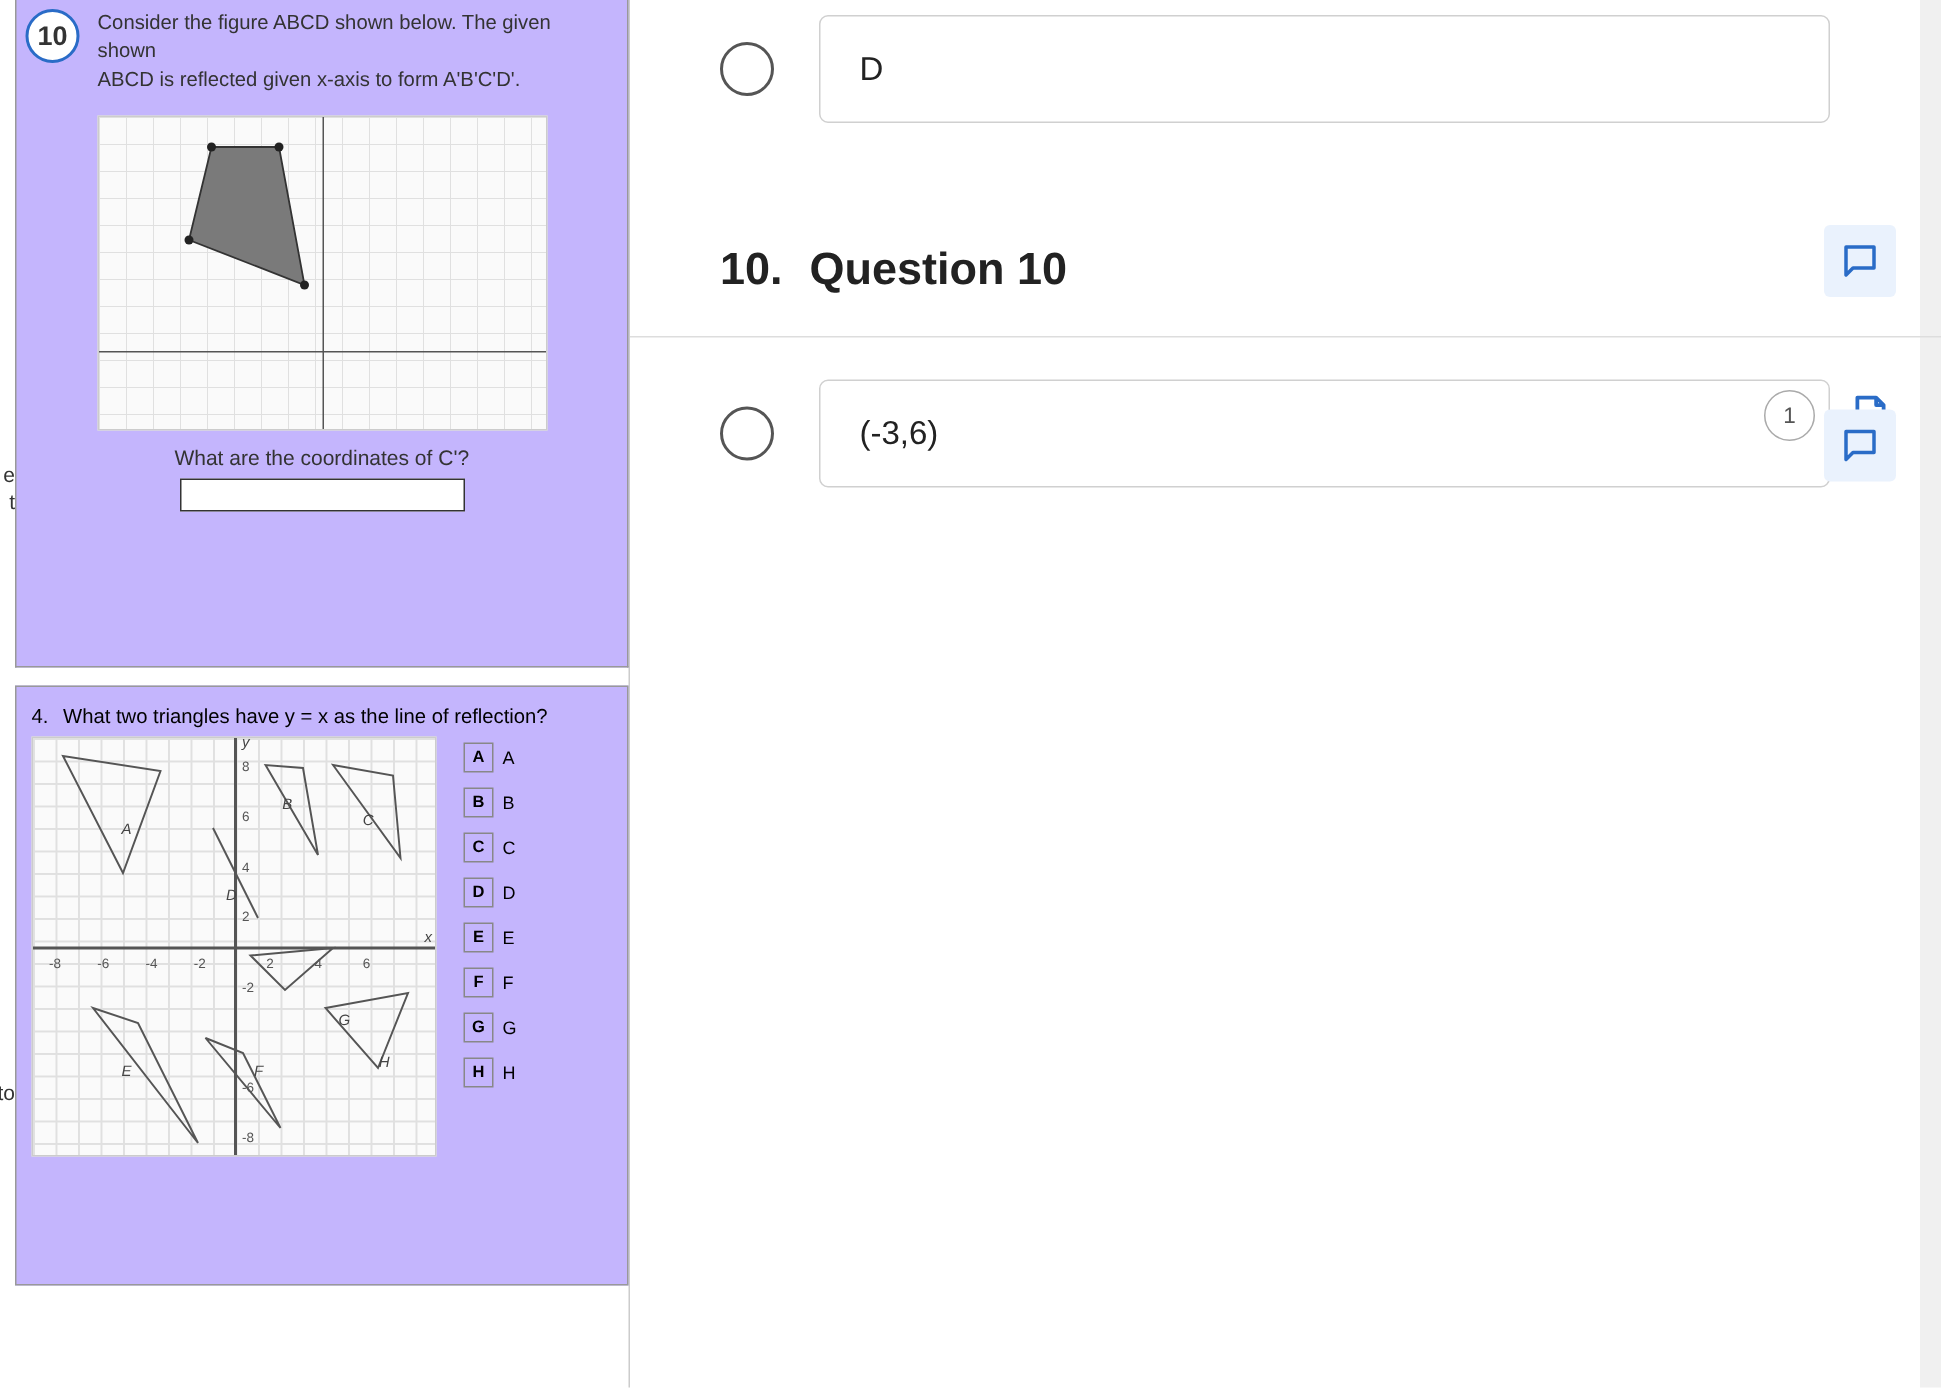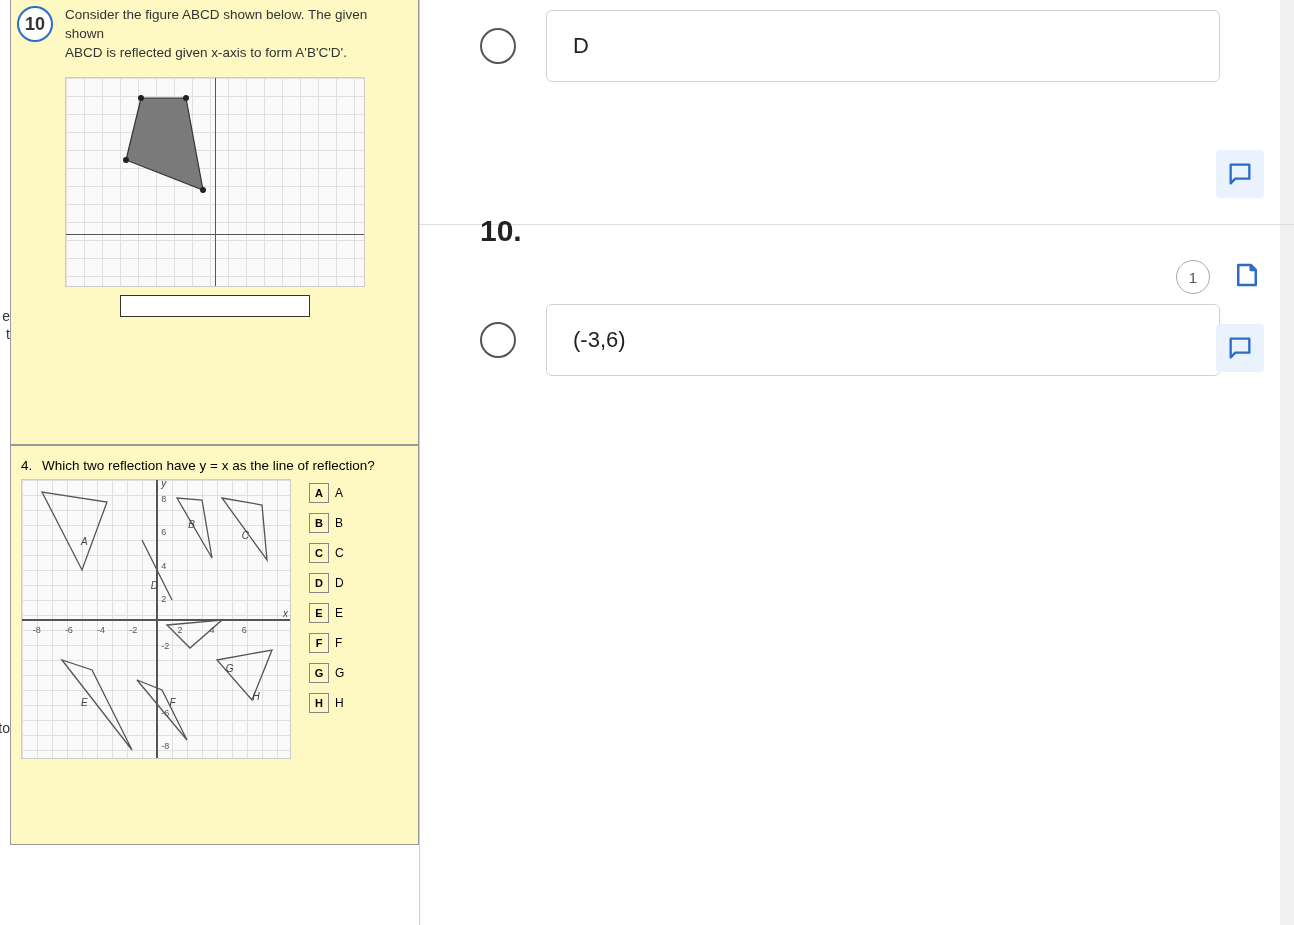--- a/index.html
+++ b/index.html
@@ -37,24 +37,24 @@
     .left-panel {
       width: 410px;
       min-width: 410px;
       border-right: 1px solid #ccc;
       height: 100%;
       position: relative;
       margin-left: 10px;
     }
     .thumbnail-section {
       border: 1px solid #999;
-      margin-bottom: 0;
+      margin-bottom: 12px;
       overflow: hidden;
       position: relative;
-      background: #fef9c3;
+      background: #c4b5fd;
     }
     .thumb1 {
       height: 445px;
       margin-top: 0;
       border-top: none;
     }
     .thumb2 {
       height: 400px;
     }
     .q-number-badge {
@@ -316,28 +316,31 @@
         <div class="axis-h"></div>
         <div class="axis-v"></div>
         <svg class="quad-shape" viewBox="0 0 95 110">
           <polygon points="20,8 65,8 82,100 5,70" fill="#7a7a7a" stroke="#333" stroke-width="1.2"></polygon>
           <circle cx="20" cy="8" r="3" fill="#222"></circle>
           <circle cx="65" cy="8" r="3" fill="#222"></circle>
           <circle cx="82" cy="100" r="3" fill="#222"></circle>
           <circle cx="5" cy="70" r="3" fill="#222"></circle>
         </svg>
       </div>
+      <div class="thumb-subtext">
+        <span>What are the coordinates of C'?</span>
+      </div>
       <div class="input-placeholder"></div>
     </div>
 
     <div class="thumbnail-section thumb2">
       <div class="thumb2-inner">
         <div class="thumb2-title">
           <span class="sub-q-num">4.</span>
-          <span>Which two reflection have y = x as the line of reflection?</span>
+          <span>What two triangles have y = x as the line of reflection?</span>
         </div>
         <div class="thumb2-content">
           <div class="tri-plane">
             <div class="axis-h"></div>
             <div class="axis-v"></div>
             <span class="tri-label" style="top:-2px;left:52%">y</span>
             <span class="tri-label" style="top:46%;right:2px">x</span>
 
             <span class="tick-label" style="left:52%;top:5%">8</span>
             <span class="tick-label" style="left:52%;top:17%">6</span>
@@ -437,22 +440,23 @@
 
       <div class="points-badge">
         <span>1</span>
       </div>
       <div class="page-icon">
         <svg width="30" height="30" viewBox="0 0 24 24">
           <path d="M5 4h10l4 4v12H5V4z M15 4v4h4" fill="none" stroke="#2a6cc7" stroke-width="2" stroke-linejoin="round"></path>
         </svg>
       </div>
 
-      <div class="question-heading" style="margin-top:116px">
+      <div class="question-heading" style="margin-top:65px">
         <span>10.</span>
+        <span>Question 10</span>
       </div>
 
       <div class="option-row">
         <div class="radio-circle"></div>
         <div class="option-box">
           <span>(-3,6)</span>
         </div>
       </div>
 
       <div class="note-icon-btn note2">

